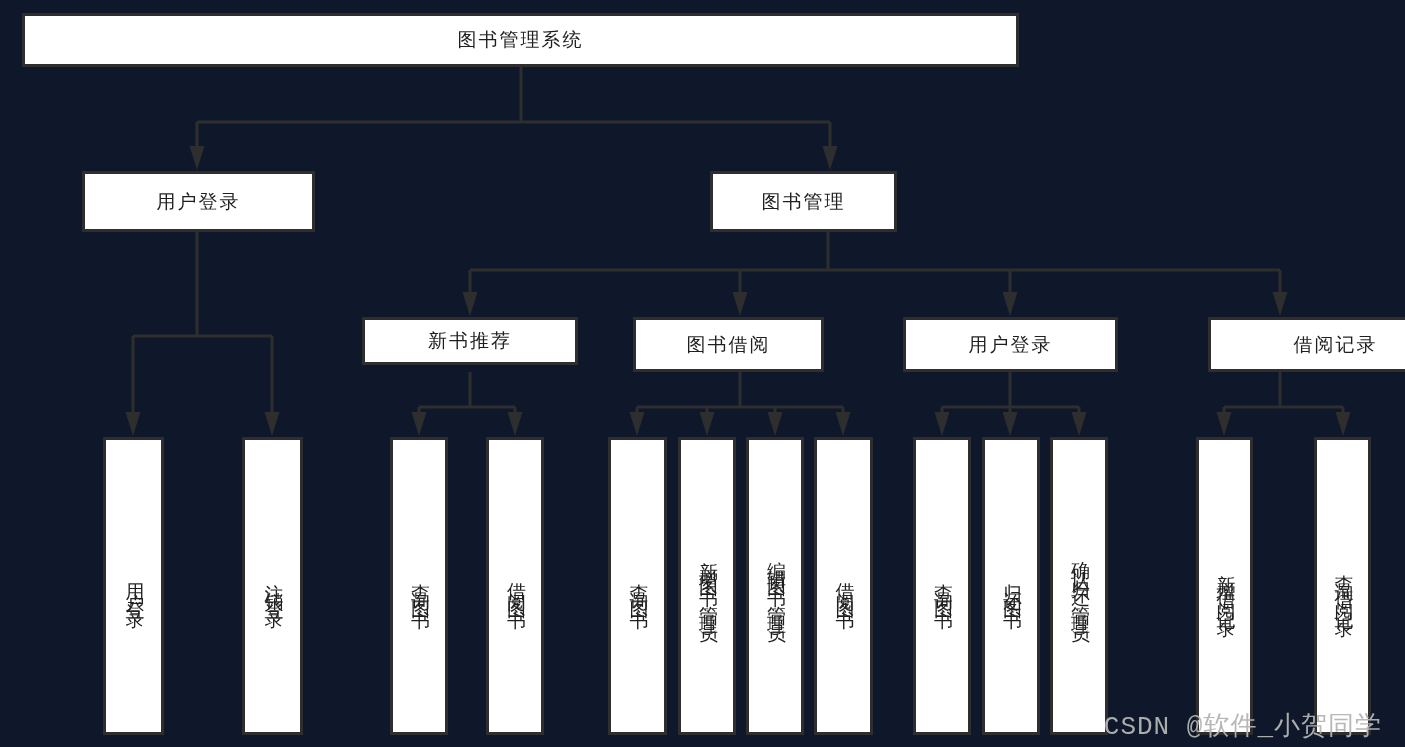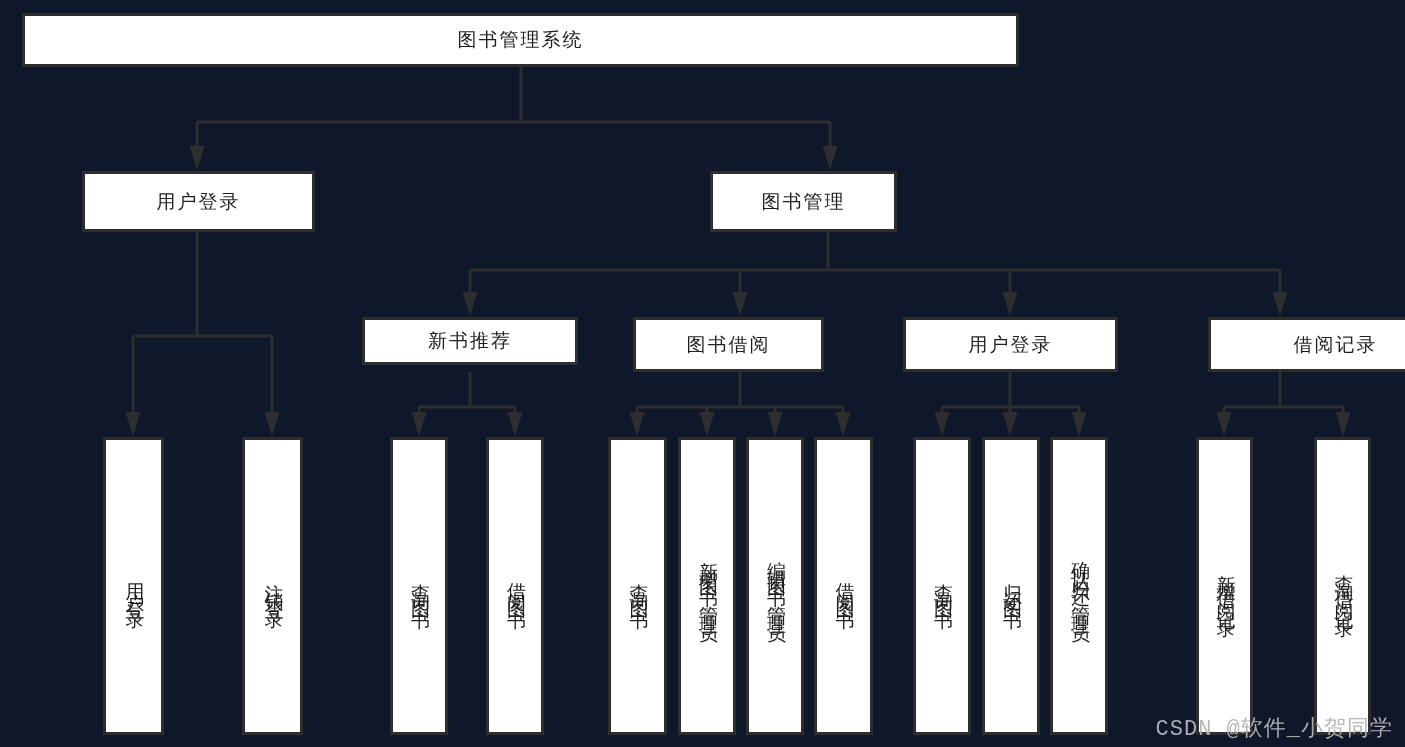--- a/index.html
+++ b/index.html
@@ -35,23 +35,23 @@
   }
   .box.v .lbl {
     writing-mode: vertical-rl;
     text-orientation: upright;
     letter-spacing: 9px;
     white-space: normal;
     line-height: 1;
   }
   .watermark {
     position: absolute;
-    right: 12px;
+    right: 23px;
     bottom: 4px;
-    font-size: 22px;
+    font-size: 26px;
     color: rgba(180, 180, 180, 0.95);
     letter-spacing: 1px;
     z-index: 5;
     pointer-events: none;
   }
 </style>
 </head>
 <body>
 
 <div class="canvas">

